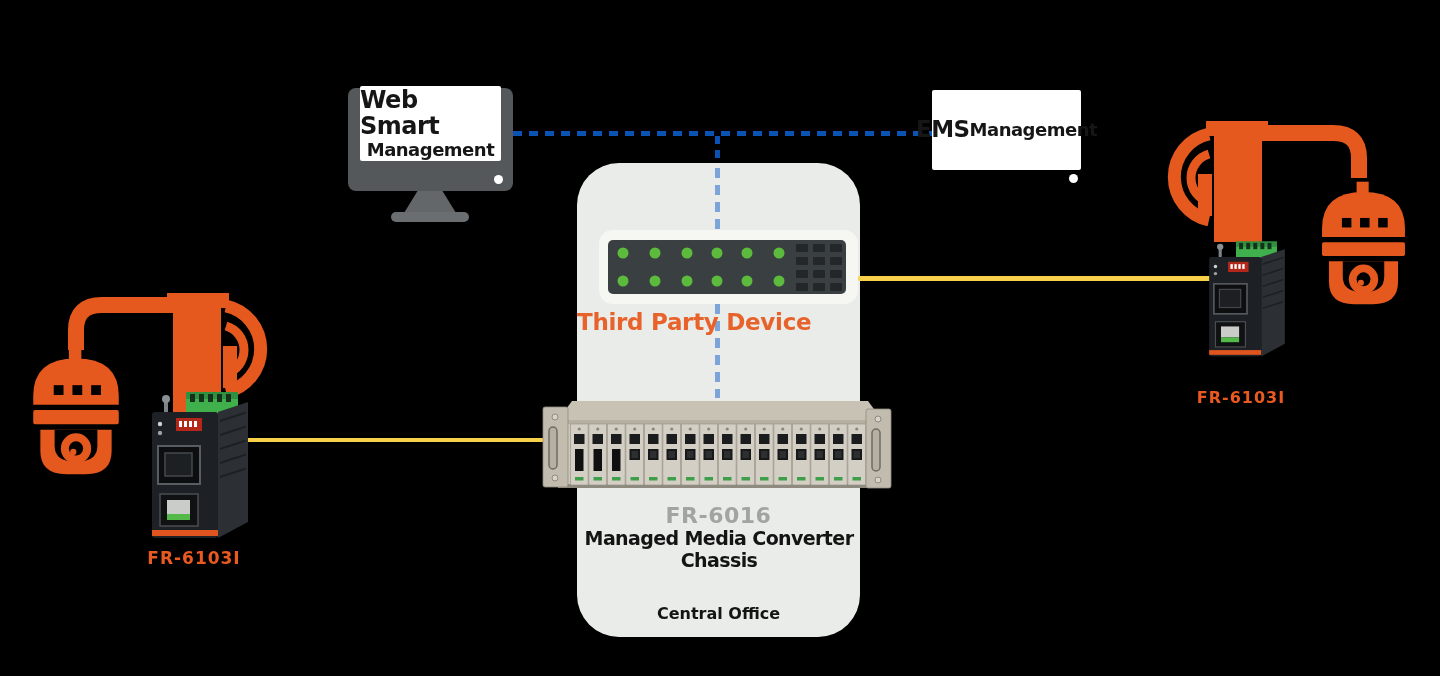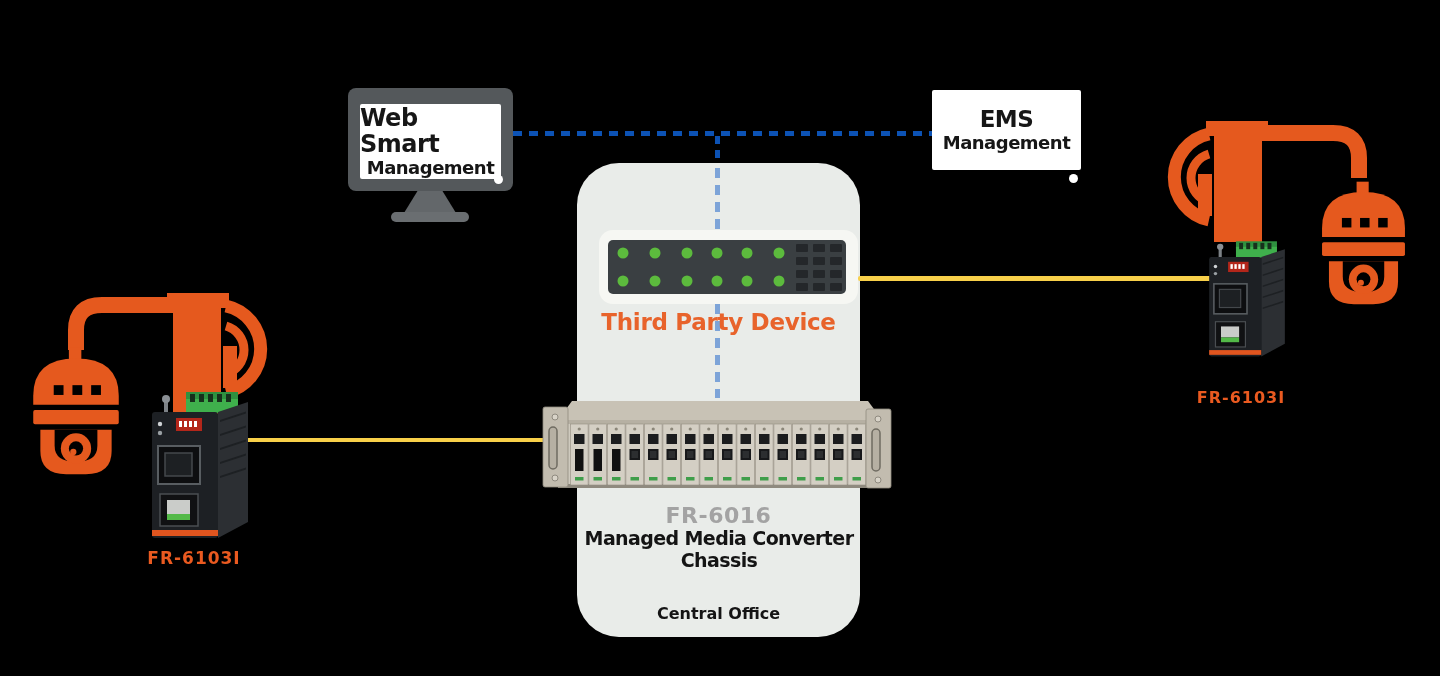--- a/index.html
+++ b/index.html
@@ -13,39 +13,39 @@
   
   .dash-h{left:513px;top:131px;width:420px;height:5px;
           background:repeating-linear-gradient(to right,#0c52b4 0 9px,transparent 9px 16px);}
   .dash-v-dark{left:715px;top:136px;width:5px;height:28px;
           background:repeating-linear-gradient(to bottom,#0c52b4 0 8px,transparent 8px 14px);}
   .dash-v-light{left:715px;top:168px;width:5px;height:230px;
           background:repeating-linear-gradient(to bottom,#7da4d8 0 10px,transparent 10px 17px);}
 
   
   .monitor-frame{left:348px;top:88px;width:165px;height:103px;background:#54585b;border-radius:8px;}
-  .monitor-screen{left:360px;top:104px;width:141px;height:75px;background:#fff;border-radius:2px;
+  .monitor-screen{left:360px;top:86px;width:141px;height:75px;background:#fff;border-radius:2px;
                   display:flex;flex-direction:column;align-items:center;justify-content:center;color:#161616;}
   .monitor-screen .l1{font-size:24px;font-weight:700;letter-spacing:-0.5px;line-height:1.1;}
   .monitor-screen .l2{font-size:18px;font-weight:700;letter-spacing:-0.5px;line-height:1.15;}
   .monitor-dot{left:494px;top:175px;width:9px;height:9px;border-radius:50%;background:#fff;}
   .monitor-neck{left:404px;top:191px;width:52px;height:22px;background:#63676a;
                 clip-path:polygon(26% 0,74% 0,100% 100%,0 100%);}
   .monitor-base{left:391px;top:212px;width:78px;height:10px;border-radius:5px;background:#6a6e71;}
 
   
   .ems-box{left:932px;top:90px;width:149px;height:80px;background:#fff;border-radius:2px;
-           display:flex;flex-direction:column;align-items:center;justify-content:center;color:#161616;}
+           display:flex;flex-direction:row;align-items:center;justify-content:center;color:#161616;}
   .ems-box .l1{font-size:23px;font-weight:700;letter-spacing:-0.5px;line-height:1.1;}
   .ems-box .l2{font-size:18px;font-weight:700;letter-spacing:-0.5px;line-height:1.2;}
   .ems-dot{left:1069px;top:174px;width:9px;height:9px;border-radius:50%;background:#fff;}
 
   
   .switch-svg{left:599px;top:230px;}
-  .tpd-label{left:577px;top:309px;width:283px;text-align:center;color:#e8632b;
+  .tpd-label{left:577px;top:309px;width:283px;color:#e8632b;
              font-size:23px;font-weight:700;letter-spacing:-0.3px;}
 
   
   .chassis-svg{left:538px;top:393px;}
   .fr6016-label{left:577px;top:503px;width:283px;text-align:center;color:#a3a3a3;
                 font-size:22px;font-weight:700;letter-spacing:0.5px;}
   .chassis-name{left:560px;top:527px;width:318px;text-align:center;color:#141414;
                 font-size:19px;font-weight:700;letter-spacing:-0.6px;}
   .central-office-label{left:577px;top:604px;width:283px;text-align:center;color:#141414;
                 font-size:16px;font-weight:700;}

